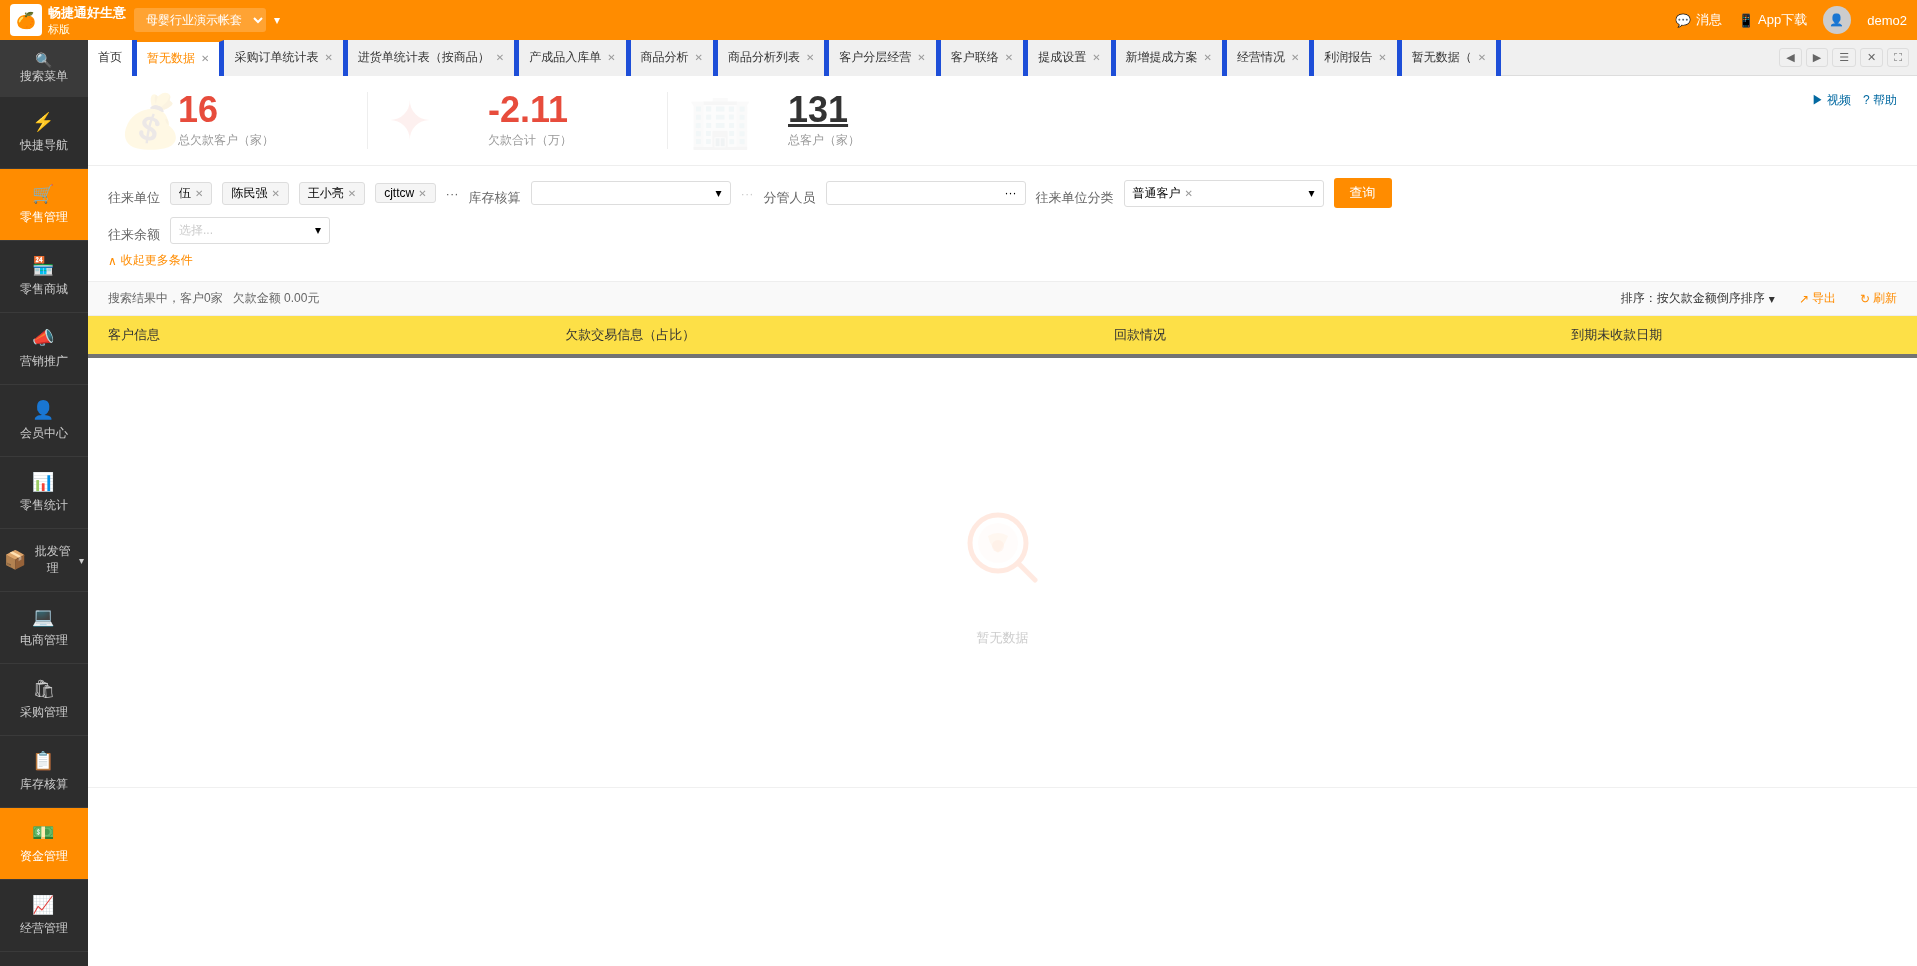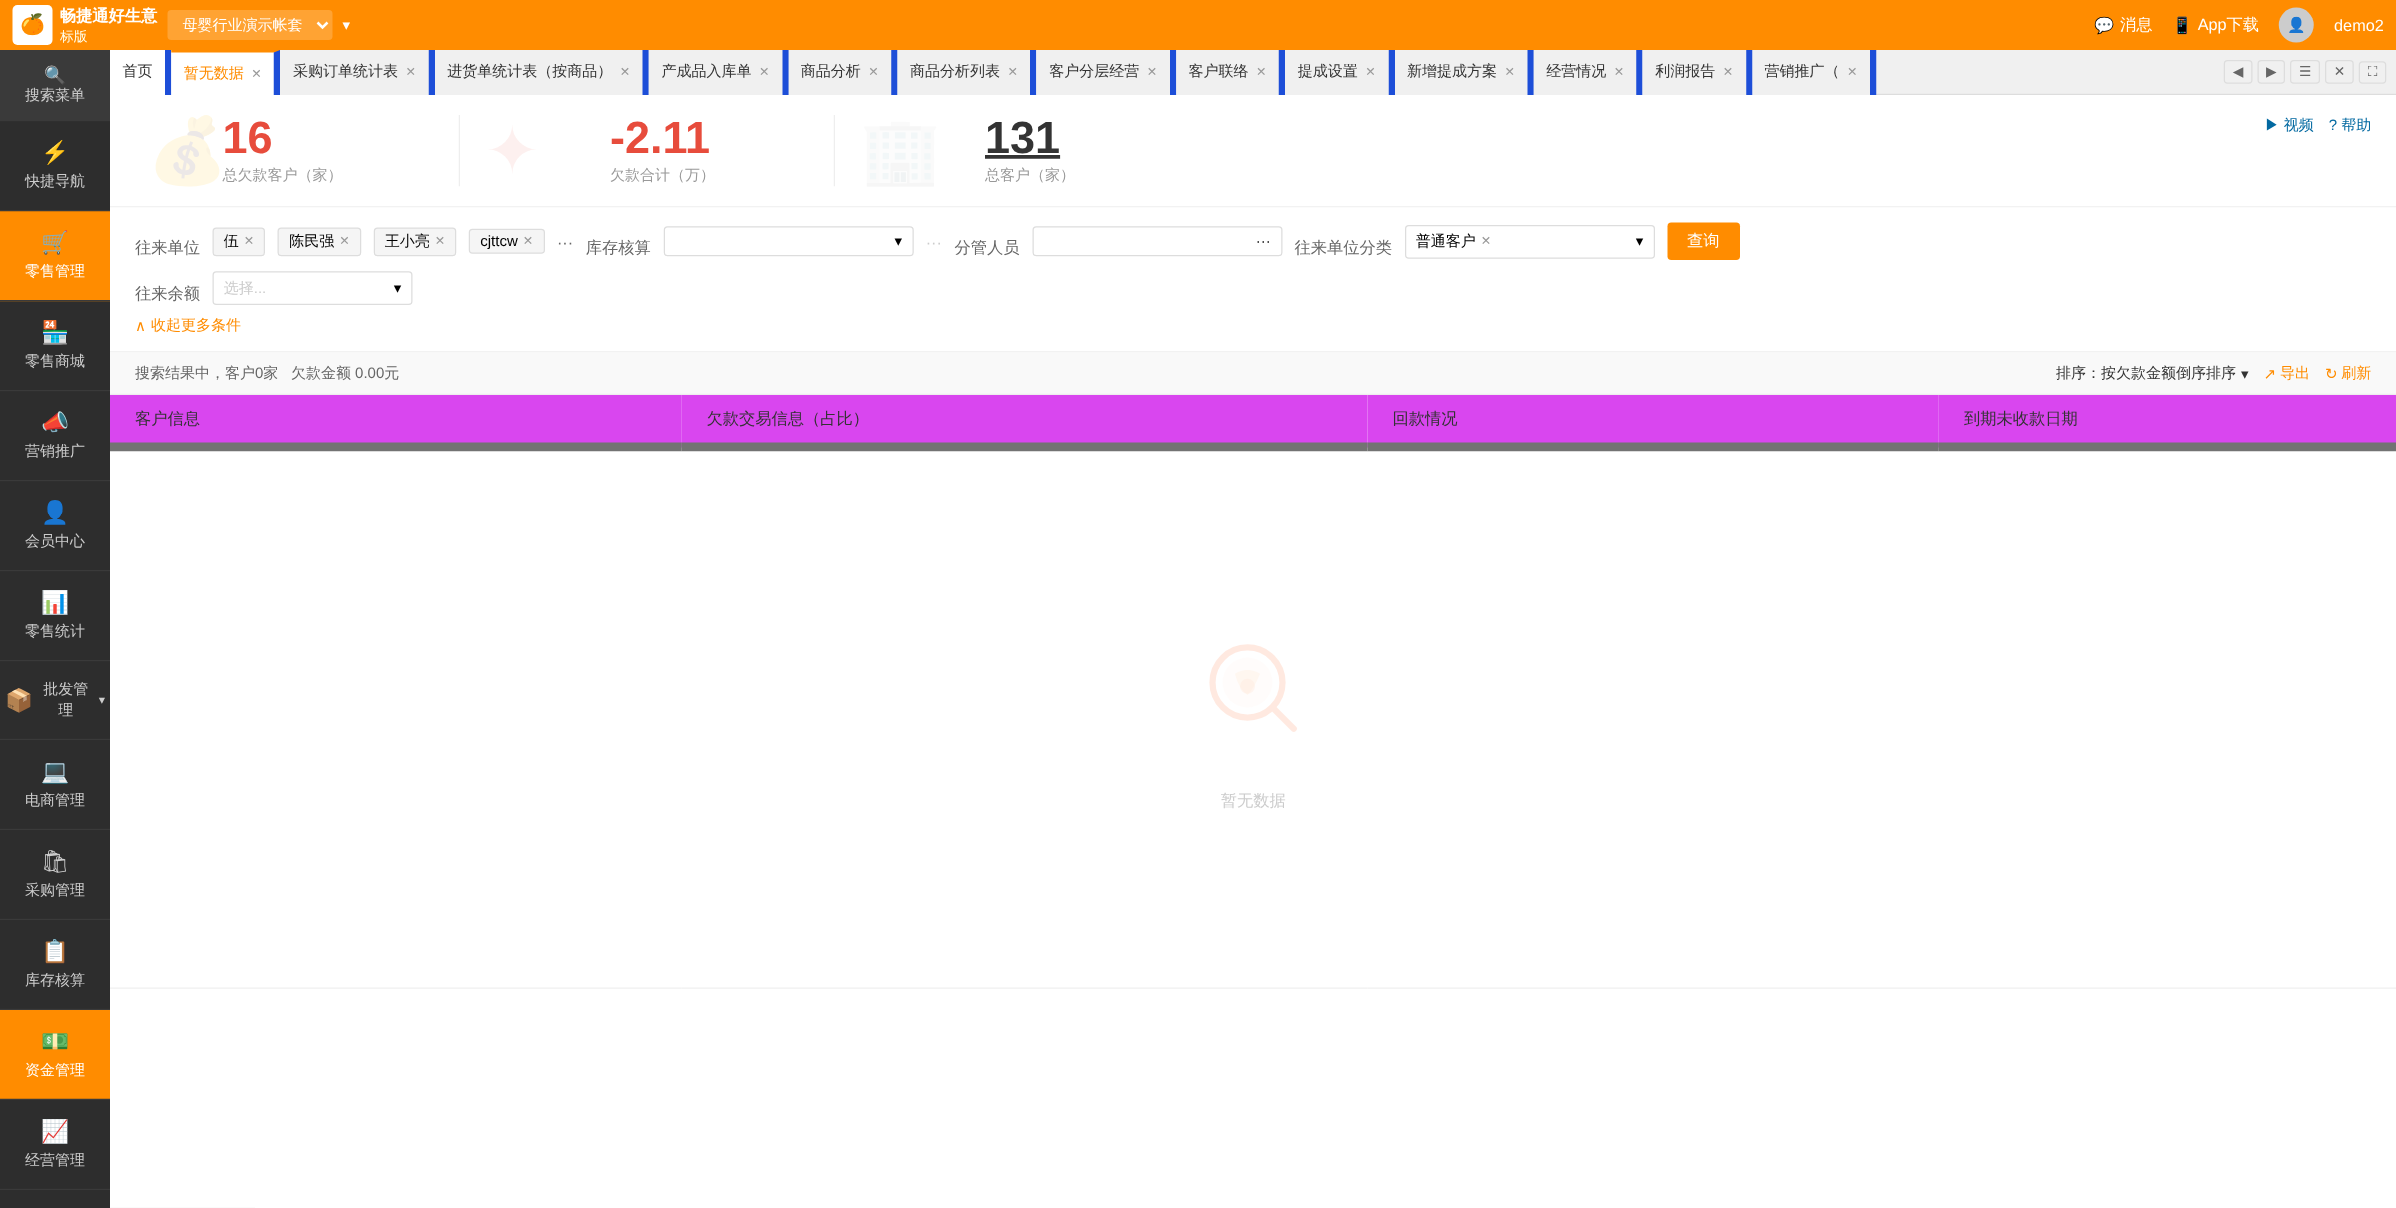--- a/index.html
+++ b/index.html
@@ -57,27 +57,27 @@
     .filter-tag { background: #f5f5f5; border: 1px solid #ddd; border-radius: 3px; padding: 2px 8px; font-size: 12px; display: flex; align-items: center; gap: 4px; }
     .filter-tag .tag-close { color: #999; cursor: pointer; font-size: 10px; }
     .filter-more { color: #666; cursor: pointer; }
     .filter-select { border: 1px solid #ddd; border-radius: 3px; padding: 4px 8px; font-size: 12px; min-width: 120px; background: #fff; cursor: pointer; display: flex; align-items: center; justify-content: space-between; }
     .filter-select-wide { min-width: 200px; }
     .collapse-btn { color: #ff8c00; font-size: 12px; cursor: pointer; display: flex; align-items: center; gap: 4px; border: none; background: none; }
     .btn-query { background: #ff8c00; color: #fff; border: none; padding: 6px 16px; border-radius: 3px; cursor: pointer; font-size: 13px; }
 
     
     .results-bar { background: #f9f9f9; border-bottom: 1px solid #eee; padding: 8px 20px; display: flex; align-items: center; justify-content: space-between; font-size: 12px; color: #666; }
-    .results-bar-right { display: flex; align-items: center; gap: 12px; }
+    .results-bar-right { display: flex; align-items: center; gap: 24px; }
     .sort-btn { display: flex; align-items: center; gap: 4px; cursor: pointer; color: #333; }
     .action-link { color: #ff8c00; cursor: pointer; display: flex; align-items: center; gap: 3px; }
 
     
     .data-table { width: 100%; border-collapse: collapse; }
-    .data-table th { background: #d946ef; border-bottom: 7px solid #737373; padding: 10px 20px; text-align: left; font-size: 13px; color: #333; font-weight: normal; }
+    .data-table th { background: #fde047; border-bottom: 4px solid #737373; padding: 10px 20px; text-align: left; font-size: 13px; color: #333; font-weight: normal; }
     .data-table td { padding: 12px 20px; border-bottom: 1px solid #f0f0f0; font-size: 13px; color: #333; }
 
     
     .empty-state { display: flex; flex-direction: column; align-items: center; justify-content: center; padding: 60px; }
     .empty-icon { font-size: 80px; opacity: 0.3; margin-bottom: 12px; }
     .empty-text { color: #ccc; font-size: 13px; }
   </style>
 </head>
 <body>
 
@@ -216,21 +216,21 @@
         </div>
         <div class="tab">
           <span>经营情况</span>
           <span class="tab-close">✕</span>
         </div>
         <div class="tab">
           <span>利润报告</span>
           <span class="tab-close">✕</span>
         </div>
         <div class="tab">
-          <span>营销推广（</span>
+          <span>暂无数据（</span>
           <span class="tab-close">✕</span>
         </div>
         <div class="tab-actions">
           <button class="tab-action-btn">◀</button>
           <button class="tab-action-btn">▶</button>
           <button class="tab-action-btn">☰</button>
           <button class="tab-action-btn">✕</button>
           <button class="tab-action-btn">⛶</button>
         </div>
       </div>

